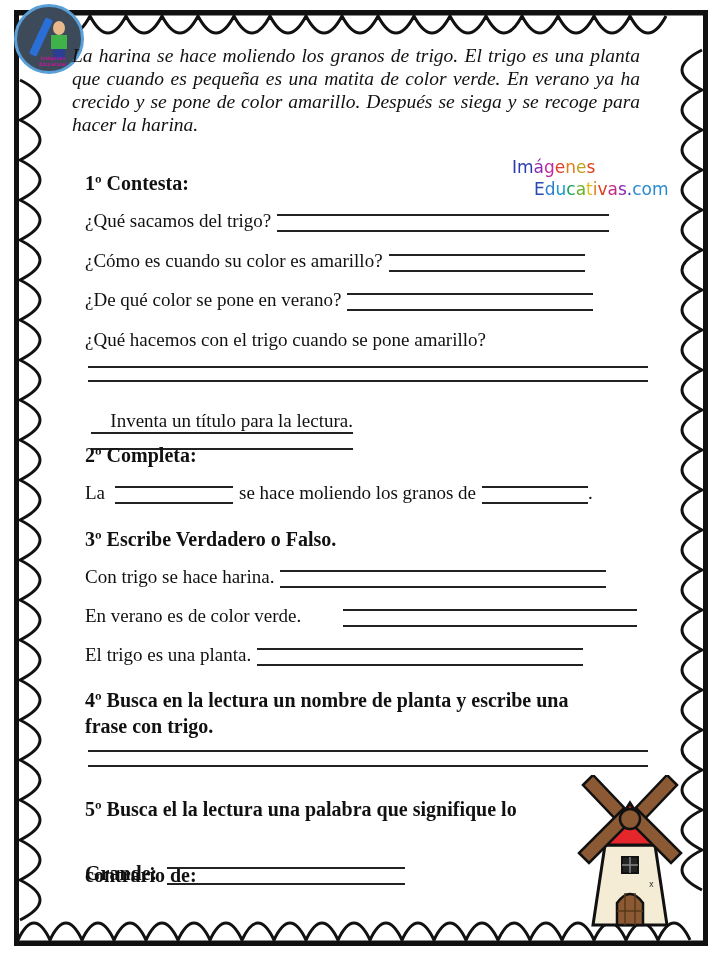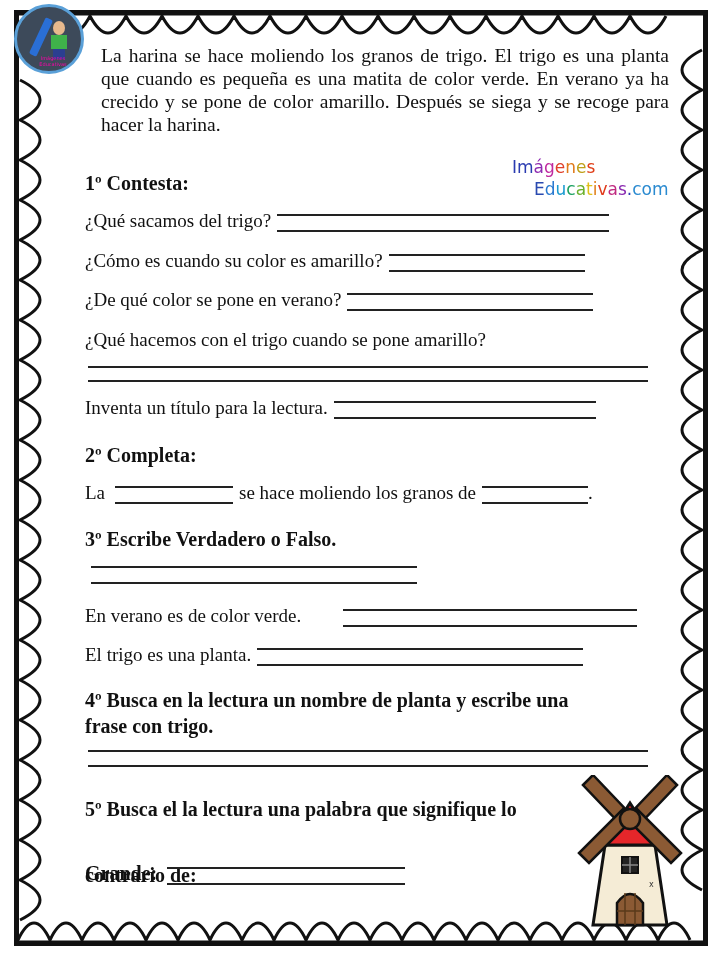--- a/index.html
+++ b/index.html
@@ -5,21 +5,21 @@
   html, body { margin:0; padding:0; }
   body { width:720px; height:960px; background:#ffffff; position:relative; overflow:hidden;
          font-family: "Liberation Serif", "DejaVu Serif", serif; color:#111; }
   .border-outer { position:absolute; left:14px; top:10px; width:694px; height:936px;
                   border:5px solid #111; box-sizing:border-box; }
   .frame { position:absolute; }
   .frame-top { left:14px; top:10px; width:694px; height:36px; }
   .frame-bottom { left:14px; top:910px; width:694px; height:36px; }
   .frame-left { left:14px; top:10px; width:38px; height:936px; }
   .frame-right { left:670px; top:10px; width:38px; height:936px; }
-  .content { position:absolute; left:101px; top:44px; width:568px; font-size:19px; line-height:24px; }
+  .content { position:absolute; left:72px; top:44px; width:568px; font-size:19px; line-height:24px;font-style:italic; }
   .para { text-align:justify; text-align-last:left; margin:0; font-size:19.5px; line-height:23px; }
   .row { position:absolute; left:85px; font-size:19px; white-space:nowrap; display:flex; align-items:flex-end; }
   .h { font-weight:bold; font-size:20px; }
   .lines { display:inline-block; position:relative; height:18px; margin-left:6px; }
   .lines::before, .lines::after { content:""; position:absolute; left:0; right:0; height:2px; background:#222; }
   .lines::before { top:0; }
   .lines::after { bottom:0; }
   .fullline { position:absolute; left:88px; width:560px; height:2px; background:#222; }
   .logo { position:absolute; left:14px; top:4px; width:70px; height:70px; border-radius:50%;
           background:#3d4a5a; border:3px solid #5aa0d8; box-sizing:border-box; overflow:hidden; }
@@ -91,36 +91,37 @@
 </div>
 <div class="row" style="top:289px;">
   <span>¿De qué color se pone en verano?</span>
   <span class="lines" style="width:246px;"></span>
 </div>
 <div class="row" style="top:329px;">
   <span>¿Qué hacemos con el trigo cuando se pone amarillo?</span>
 </div>
 <div class="fullline" style="top:366px;"></div>
 <div class="fullline" style="top:380px;"></div>
-<div class="row" style="top:397px;">
+<div class="row" style="top:410px;flex-direction:column;">
   <span>Inventa un título para la lectura.</span>
   <span class="lines" style="width:262px;"></span>
 </div>
 
 <div class="row h" style="top:444px;">2º Completa:</div>
 <div class="row" style="top:482px;">
   <span>La</span>
   <span class="lines" style="width:118px; margin-left:10px; margin-right:6px;"></span>
   <span>se hace moliendo los granos de</span>
   <span class="lines" style="width:106px;"></span>
   <span>.</span>
 </div>
 
 <div class="row h" style="top:528px;">3º Escribe Verdadero o Falso.</div>
 <div class="row" style="top:566px;">
+  <span>Con trigo se hace harina.</span>
   <span class="lines" style="width:326px;"></span>
 </div>
 <div class="row" style="top:605px;gap:36px;">
   <span>En verano es de color verde.</span>
   <span class="lines" style="width:294px;"></span>
 </div>
 <div class="row" style="top:644px;">
   <span>El trigo es una planta.</span>
   <span class="lines" style="width:326px;"></span>
 </div>

